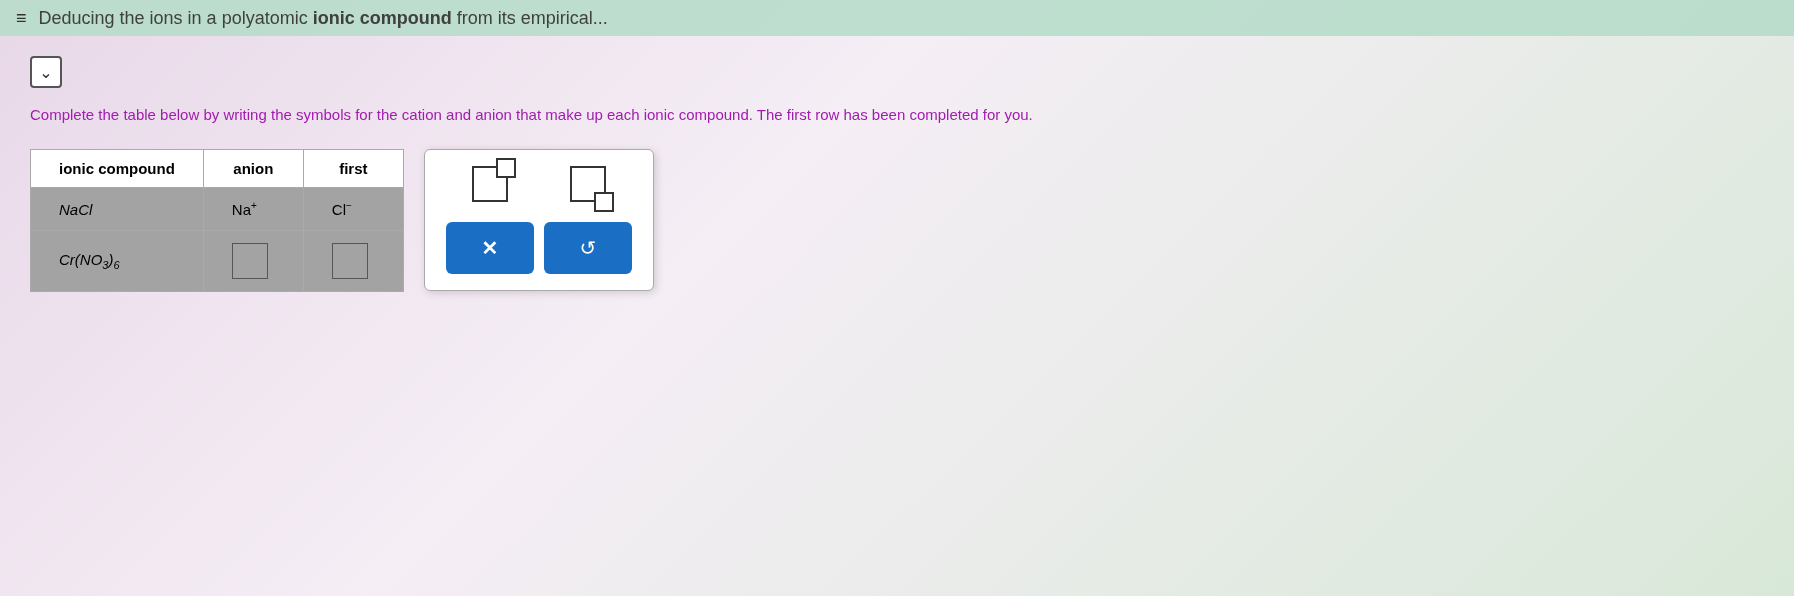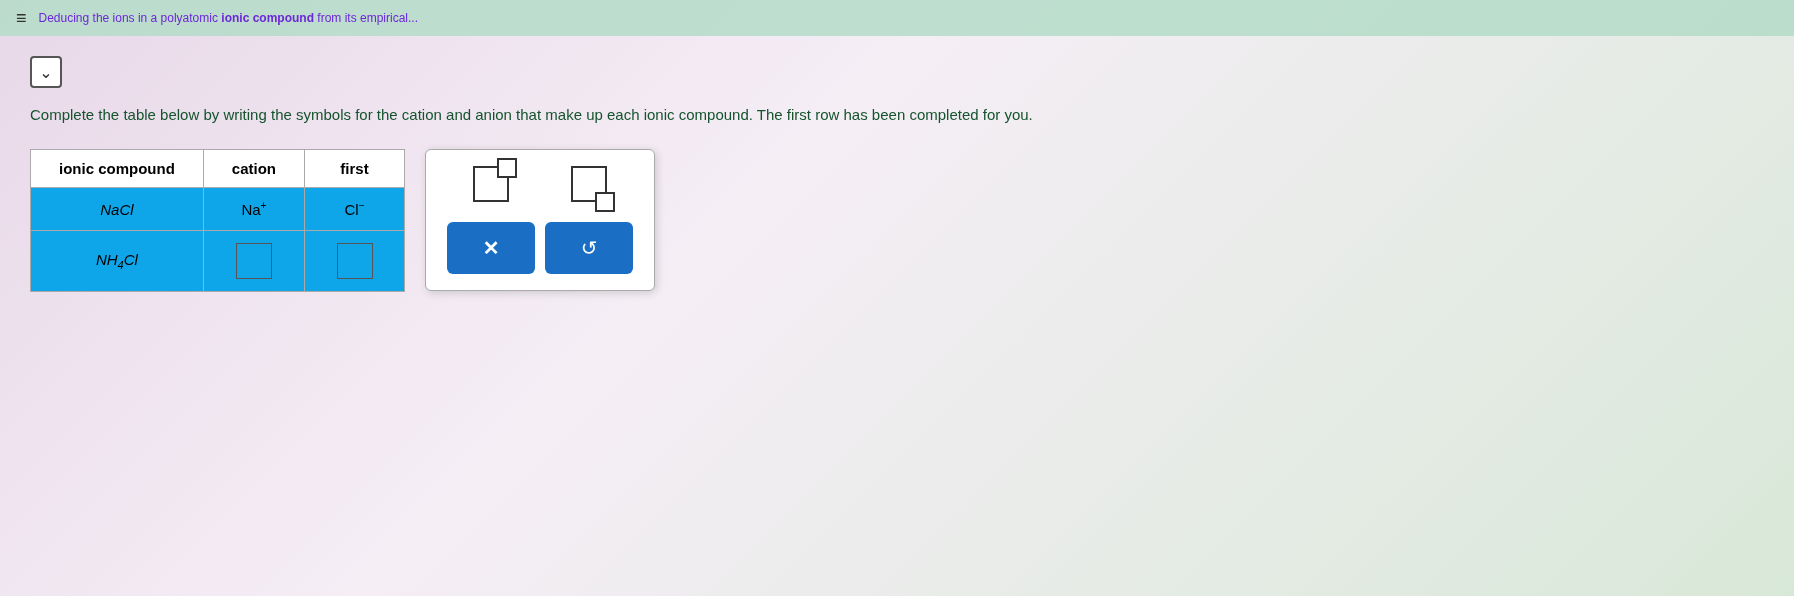--- a/index.html
+++ b/index.html
@@ -33,22 +33,22 @@
       gap: 12px;
     }
 
     .hamburger-icon {
       font-size: 18px;
       color: #333;
       cursor: pointer;
     }
 
     .top-bar-title {
-      font-size: 12px;
-      color: #6d28d9;
+      font-size: 18px;
+      color: #404040;
       font-weight: normal;
     }
 
     .top-bar-title span {
       font-weight: bold;
     }
 
     .content-area {
       position: relative;
       z-index: 5;
@@ -65,21 +65,21 @@
       border-radius: 4px;
       background: white;
       cursor: pointer;
       margin-bottom: 16px;
       font-size: 16px;
       color: #333;
     }
 
     .instruction-text {
       font-size: 15px;
-      color: #14532d;
+      color: #a21caf;
       margin-bottom: 24px;
       line-height: 1.4;
     }
 
     .main-section {
       display: flex;
       align-items: flex-start;
       gap: 20px;
     }
 
@@ -95,22 +95,21 @@
       border: 1.5px solid #aaa;
       padding: 10px 28px;
       font-weight: bold;
       text-align: center;
       background: white;
     }
 
     .compound-table td {
       border: 1.5px solid #aaa;
       padding: 12px 28px;
-      text-align: center;
-      background: #0ea5e9;
+      background: #a3a3a3;
       min-width: 100px;
     }
 
     .compound-table td.compound-name {
       font-style: italic;
       font-size: 15px;
       min-width: 160px;
     }
 
     .input-box {
@@ -247,50 +246,50 @@
   
   <p class="instruction-text">Complete the table below by writing the symbols for the cation and anion that make up each ionic compound. The first row has been completed for you.</p>
 
   
   <div class="main-section">
 
     <table class="compound-table">
       <thead>
         <tr>
           <th>ionic compound</th>
-          <th>cation</th>
+          <th>anion</th>
           <th>first</th>
         </tr>
       </thead>
       <tbody>
 
         <tr>
           <td class="compound-name">NaCl</td>
           <td>
             <span class="nacl-cation">Na<sup>+</sup></span>
           </td>
           <td>
             <span class="nacl-anion">Cl<sup>−</sup></span>
           </td>
         </tr>
 
 
-
-
         <tr>
           <td class="compound-name">
-            <span class="formula">NH<sub>4</sub>Cl</span>
+            <span class="formula">Cr(NO<sub>3</sub>)<sub>6</sub></span>
           </td>
           <td>
             <div class="input-box"></div>
           </td>
           <td>
             <div class="input-box"></div>
           </td>
         </tr>
+
+
       </tbody>
     </table>
 
     <div class="popup-box">
 
       <div class="popup-icons-row">
 
         <div class="popup-icon-container">
           <div class="popup-icon-main"></div>
           <div class="popup-icon-sub" style="bottom: auto; top: -8px; right: -8px;"></div>

